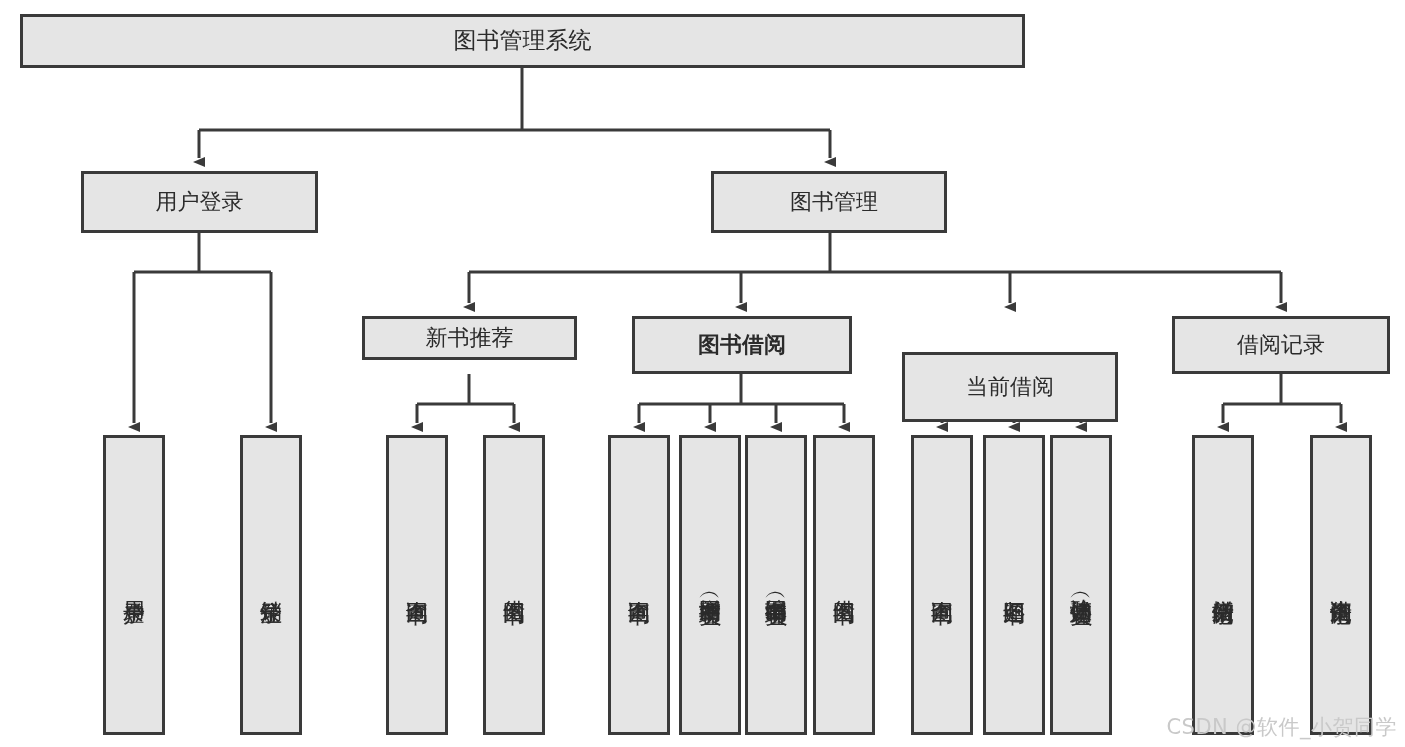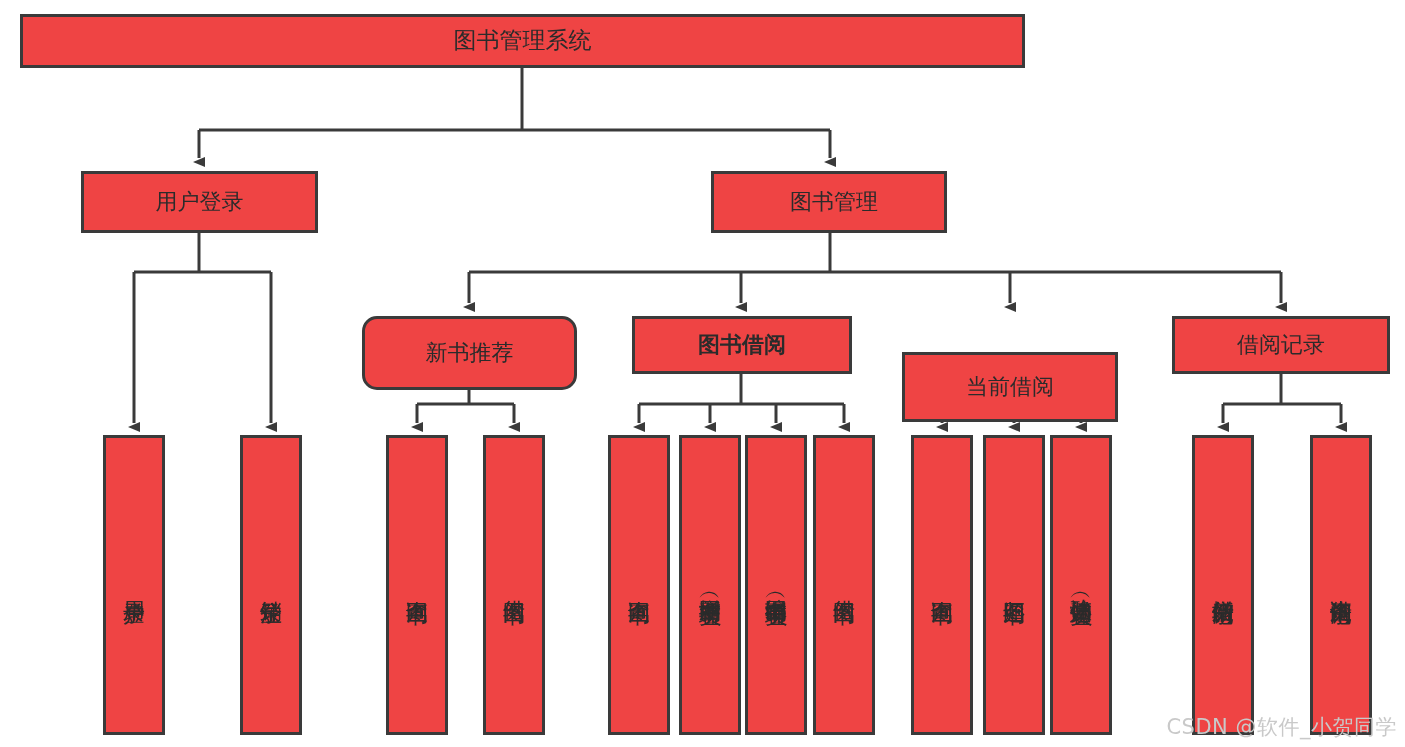--- a/index.html
+++ b/index.html
@@ -9,21 +9,21 @@
     background:#ffffff;
     font-family:"DejaVu Sans","Liberation Sans",sans-serif;
     overflow:hidden;
   }
   #diagram{position:relative;width:1405px;height:747px;}
   svg.connectors{position:absolute;left:0;top:0;width:1405px;height:747px;pointer-events:none;}
 
   .node{
     position:absolute;
     box-sizing:border-box;
-    background:#ef4444;
+    background:#e5e5e5;
     border:3px solid #3a3a3a;
     display:flex;
     align-items:center;
     justify-content:center;
     color:#2b2b2b;
   }
   .node .lbl{
     display:block;
     text-align:center;
     line-height:1.12;
@@ -122,21 +122,21 @@
     <span class="lbl">图书管理系统</span>
   </div>
 
   <div class="node lvl1" style="left:81px;top:171px;width:237px;height:62px;">
     <span class="lbl">用户登录</span>
   </div>
   <div class="node lvl1" style="left:711px;top:171px;width:236px;height:62px;padding-left:10px;">
     <span class="lbl">图书管理</span>
   </div>
 
-  <div class="node lvl2" style="left:362px;top:316px;width:215px;height:74px;border-radius:15px;">
+  <div class="node lvl2" style="left:362px;top:316px;width:215px;height:44px;">
     <span class="lbl">新书推荐</span>
   </div>
   <div class="node lvl2" style="left:632px;top:316px;width:220px;height:58px;font-weight:bold;">
     <span class="lbl">图书借阅</span>
   </div>
   <div class="node lvl2" style="left:902px;top:316px;width:216px;height:70px;margin-top:36px;">
     <span class="lbl">当前借阅</span>
   </div>
   <div class="node lvl2" style="left:1172px;top:316px;width:218px;height:58px;">
     <span class="lbl">借阅记录</span>

